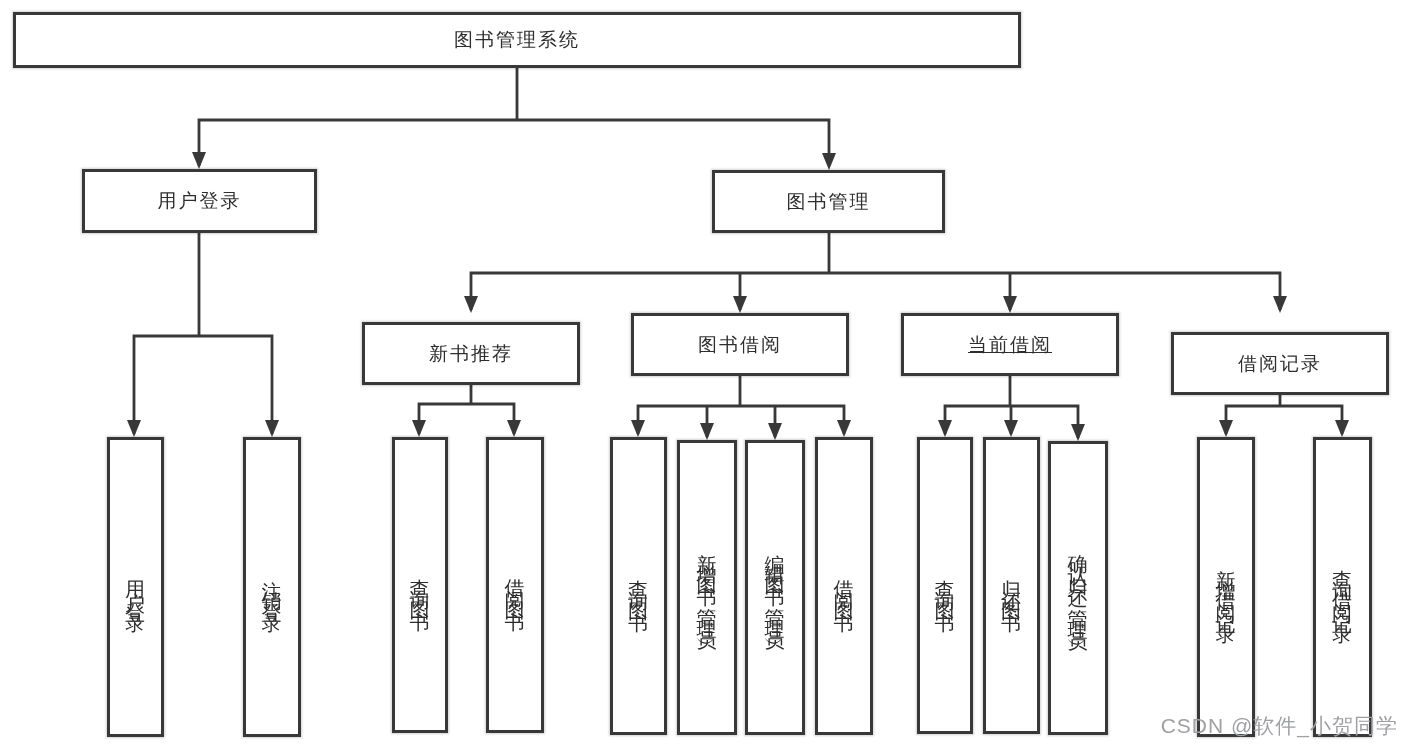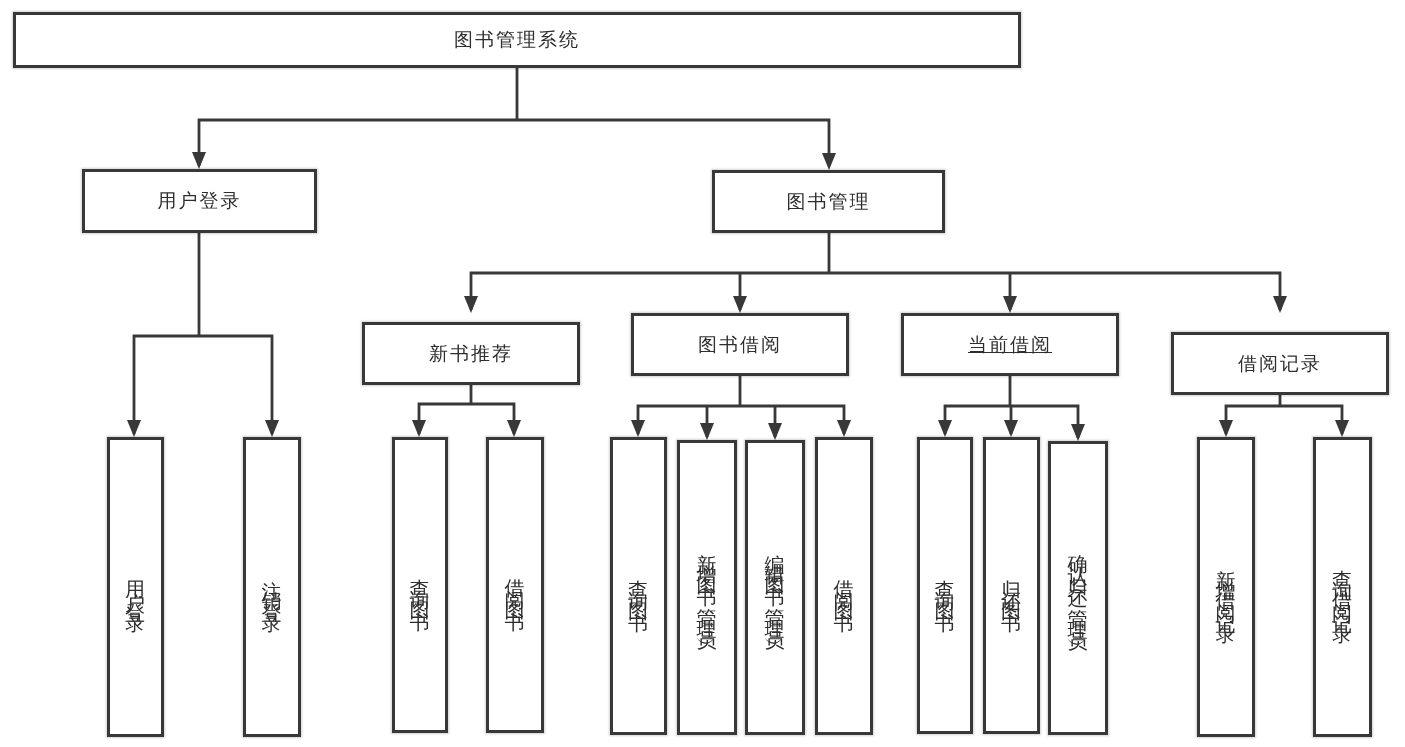--- a/index.html
+++ b/index.html
@@ -165,14 +165,15 @@
     <span class="vtext">确认归还（管理员）</span>
   </div>
 
   <div class="box" style="left:1197px; top:437px; width:58px; height:300px;">
     <span class="vtext">新增借阅记录</span>
   </div>
   <div class="box" style="left:1313px; top:437px; width:59px; height:300px;">
     <span class="vtext">查询借阅记录</span>
   </div>
 
+  <div class="watermark">CSDN @软件_小贺同学</div>
 
 </div>
 
 </body></html>

